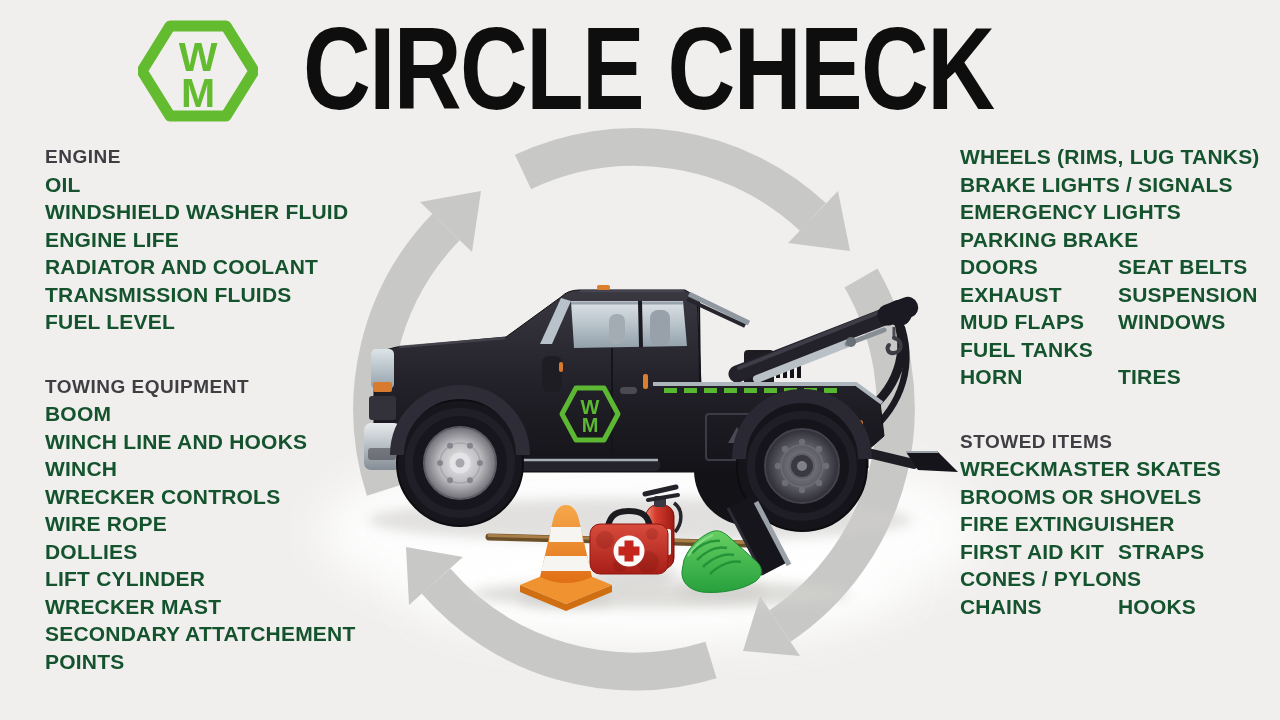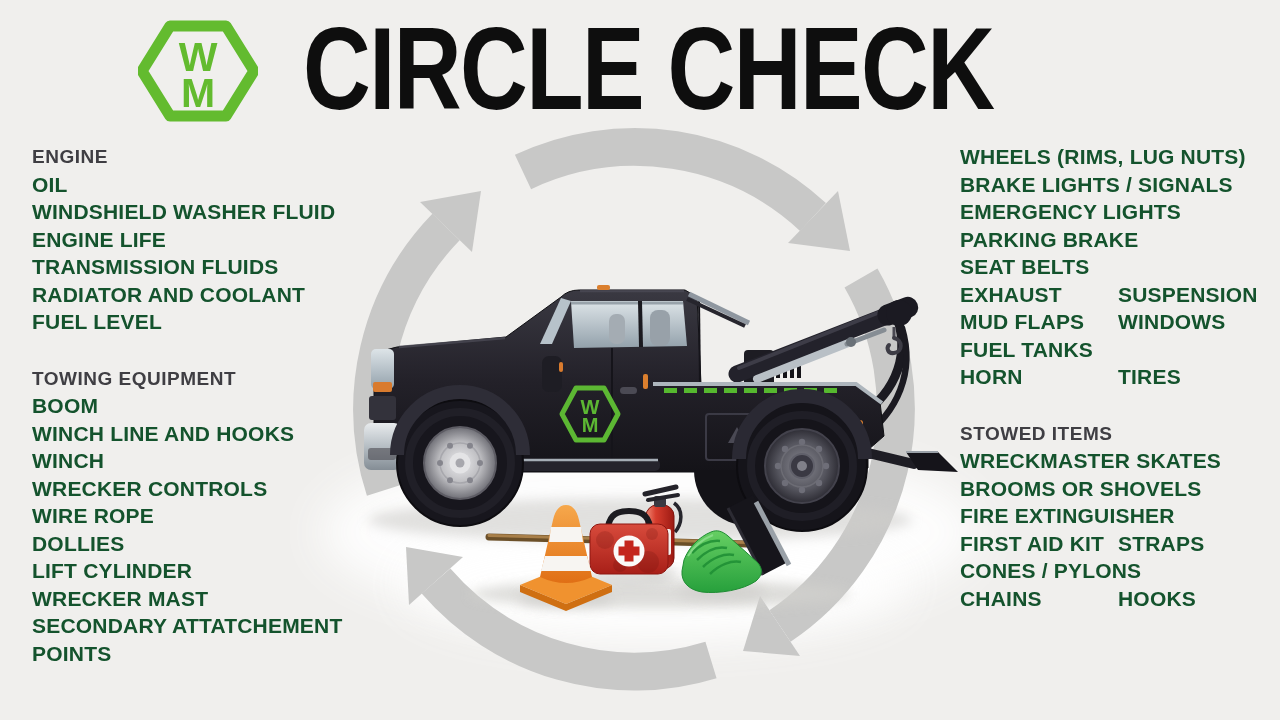--- a/index.html
+++ b/index.html
@@ -10,23 +10,23 @@
   }
   .art{position:absolute;left:0;top:0}
   .title{
     position:absolute;left:303px;top:19px;
     font-size:116px;line-height:100px;font-weight:bold;
     color:#0e0e0e;letter-spacing:-2px;white-space:nowrap;
     transform:scaleX(.81);transform-origin:left top;
   }
   .logo-svg{position:absolute;left:138px;top:20px}
   .col{position:absolute;top:143px}
-  .col.left{left:32px;width:340px}
+  .col.left{left:45px;width:340px}
   .col.right{left:960px;width:310px}
-  .sec2{margin-top:29px}
+  .sec2{margin-top:37px}
   .heading{
     font-weight:bold;color:#3f3e43;font-size:19px;
     letter-spacing:.5px;line-height:27.5px;white-space:nowrap;
   }
   .item{
     color:#14532d;font-size:21px;letter-spacing:.2px;
     line-height:27.5px;white-space:nowrap;font-weight:bold;
   }
   .pair{display:flex}
   .pair .l{width:158px}
@@ -315,46 +315,47 @@
 </svg>
 
 <div class="title">CIRCLE CHECK</div>
 
 <div class="col left">
   <div>
     <div class="heading">ENGINE</div>
     <div class="item">OIL</div>
     <div class="item">WINDSHIELD WASHER FLUID</div>
     <div class="item">ENGINE LIFE</div>
+    <div class="item">RADIATOR AND COOLANT</div>
     <div class="item">TRANSMISSION FLUIDS</div>
-    <div class="item">RADIATOR AND COOLANT</div>
     <div class="item">FUEL LEVEL</div>
   </div>
   <div class="sec2">
     <div class="heading">TOWING EQUIPMENT</div>
     <div class="item">BOOM</div>
     <div class="item">WINCH LINE AND HOOKS</div>
     <div class="item">WINCH</div>
     <div class="item">WRECKER CONTROLS</div>
     <div class="item">WIRE ROPE</div>
     <div class="item">DOLLIES</div>
     <div class="item">LIFT CYLINDER</div>
     <div class="item">WRECKER MAST</div>
     <div class="item">SECONDARY ATTATCHEMENT</div>
     <div class="item">POINTS</div>
   </div>
 </div>
 
 <div class="col right">
   <div>
-    <div class="item">WHEELS (RIMS, LUG NUTS)</div>
+    <div class="item">WHEELS (RIMS, LUG TANKS)</div>
     <div class="item">BRAKE LIGHTS / SIGNALS</div>
     <div class="item">EMERGENCY LIGHTS</div>
     <div class="item">PARKING BRAKE</div>
     <div class="item pair">
+      <span class="l">DOORS</span>
       <span>SEAT BELTS</span>
     </div>
     <div class="item pair">
       <span class="l">EXHAUST</span>
       <span>SUSPENSION</span>
     </div>
     <div class="item pair">
       <span class="l">MUD FLAPS</span>
       <span>WINDOWS</span>
     </div>

